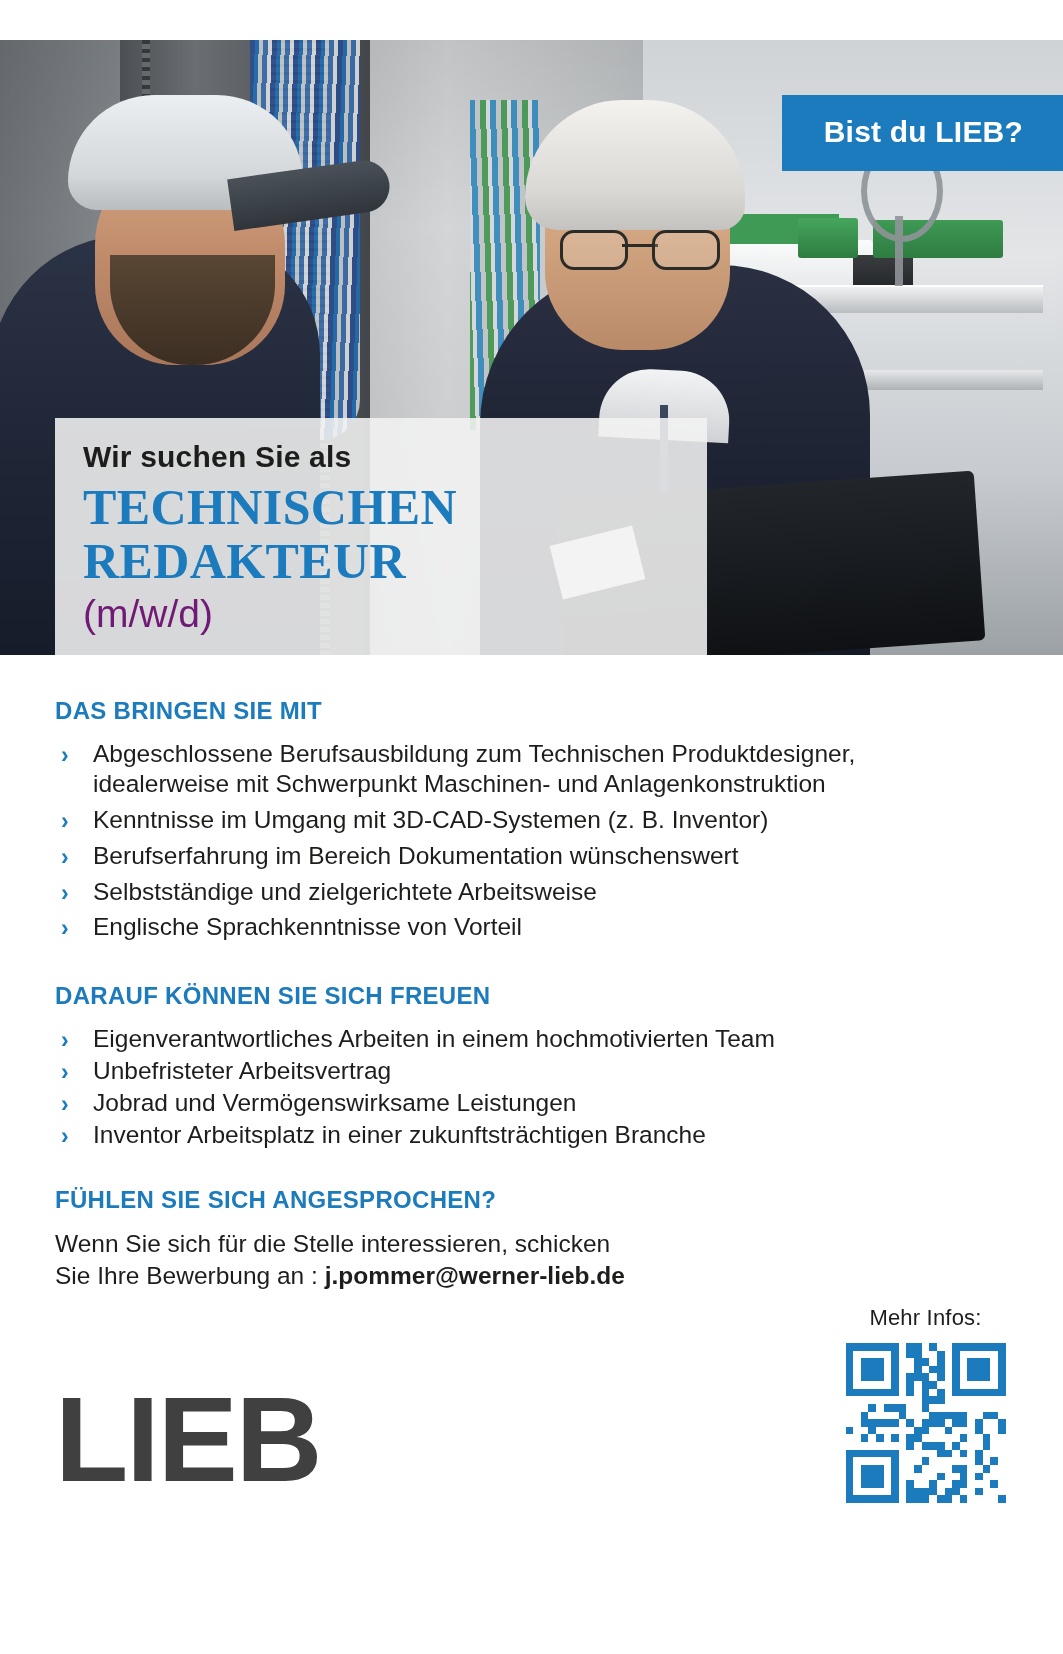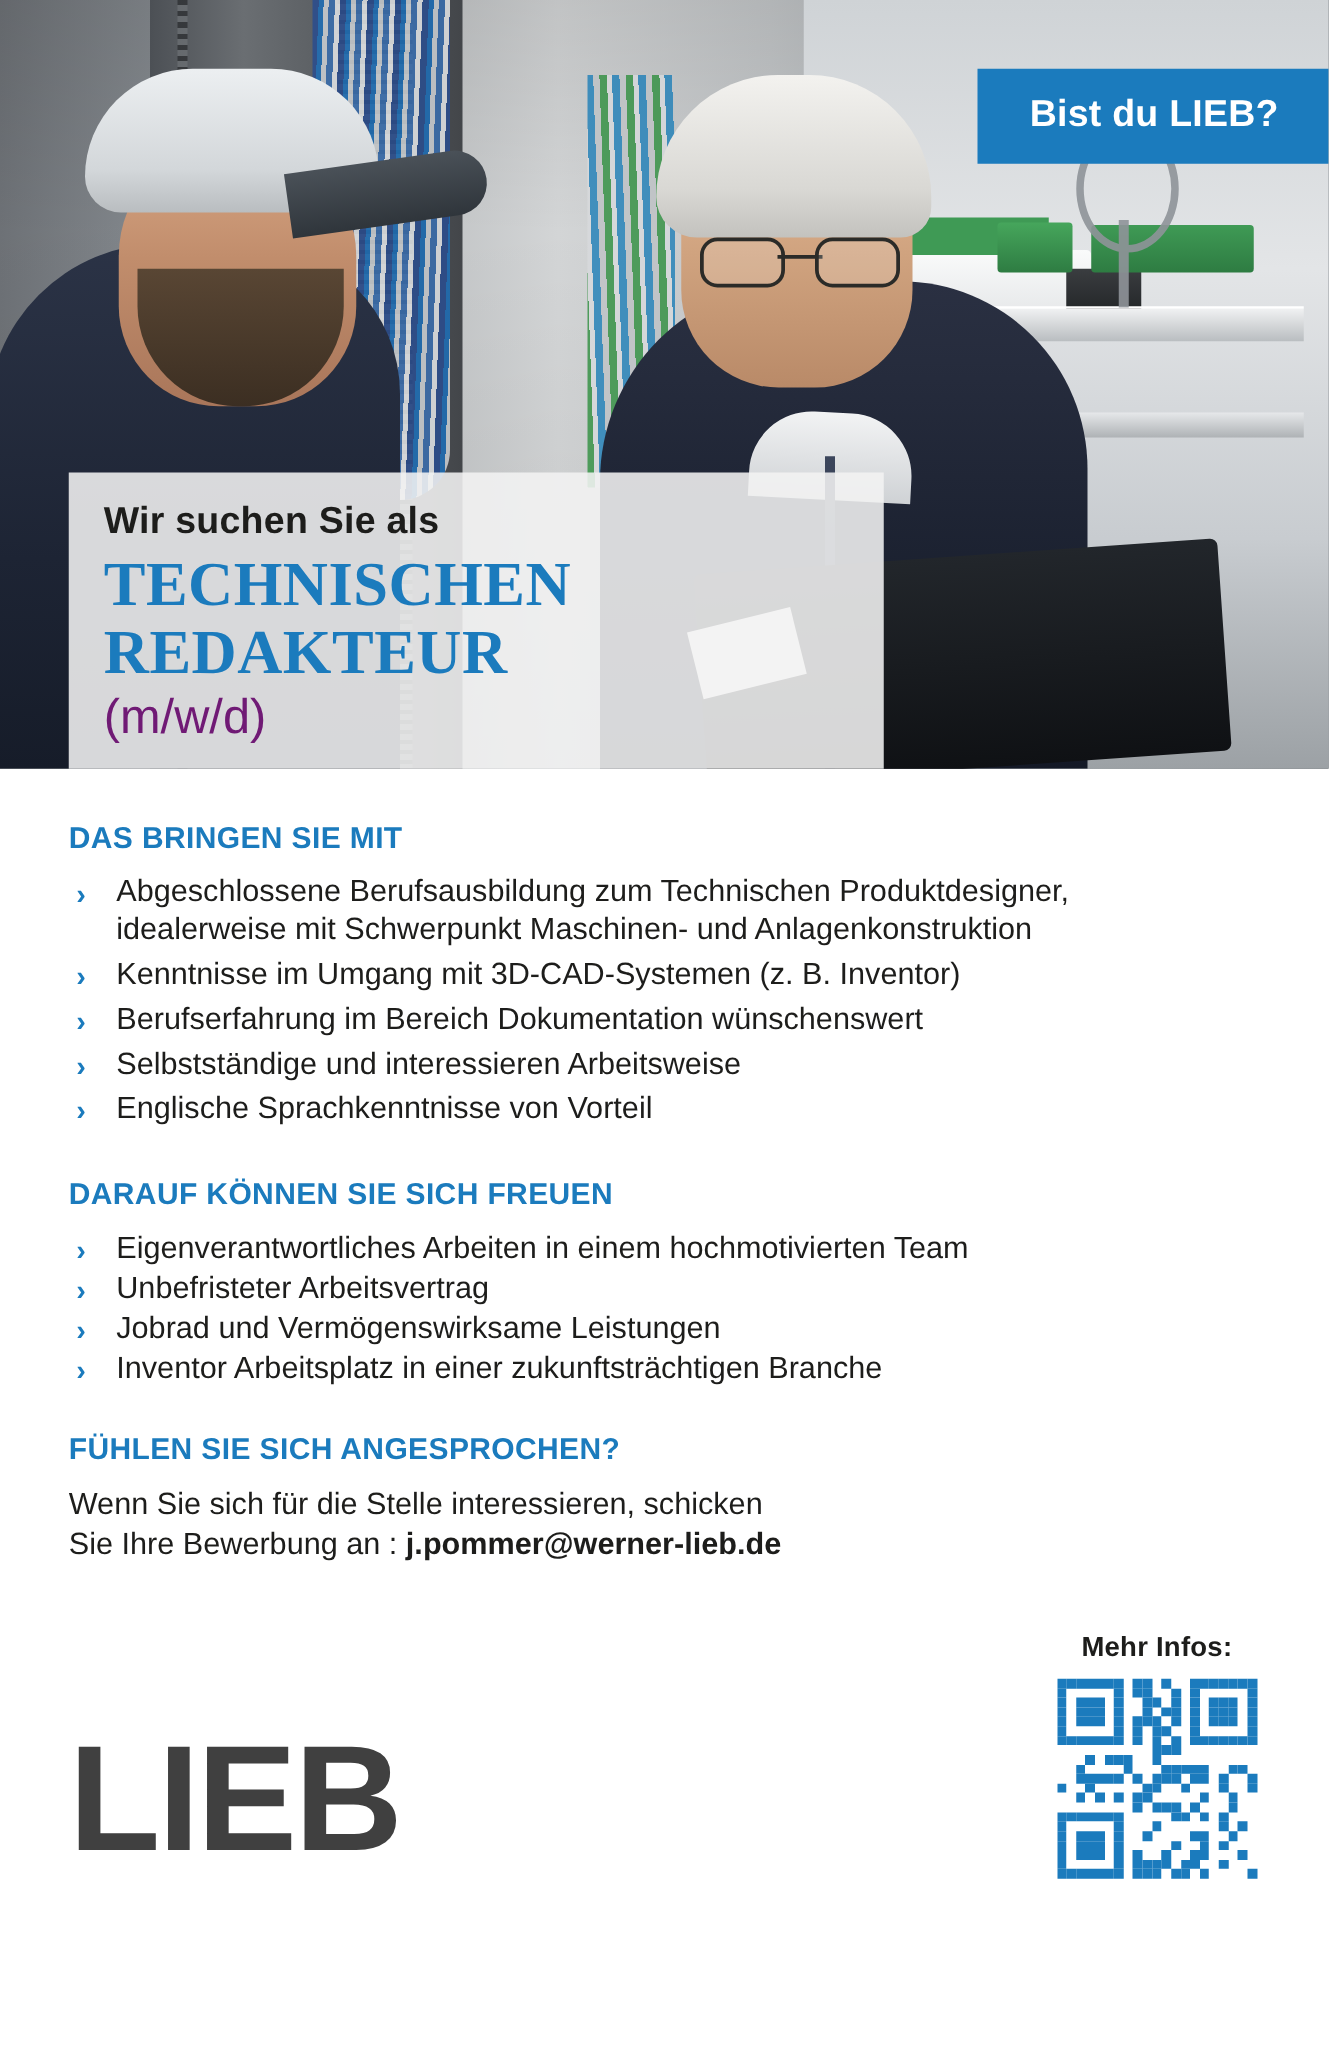--- a/index.html
+++ b/index.html
@@ -16,20 +16,21 @@
     position: relative;
   }
 
   
   .hero {
     position: relative;
     width: 1063px;
     height: 615px;
     overflow: hidden;
     background: #9aa3a8;
+    margin-top: 40px;
   }
   
   .photo {
     position: absolute;
     inset: 0;
     background:
       linear-gradient(180deg, rgba(0,0,0,0.10), rgba(0,0,0,0.02) 30%, rgba(0,0,0,0.08)),
       linear-gradient(90deg, #6f7378 0%, #878c91 12%, #b9bcbe 26%, #d7d9da 42%, #c6c9cb 58%, #aeb3b6 72%, #8d9296 88%, #6e7276 100%);
   }
   
@@ -289,21 +290,21 @@
   
   .qr-wrap {
     position: absolute;
     right: 55px;
     top: 1305px;
     width: 165px;
     text-align: center;
   }
   .qr-label {
     font-size: 22px;
-    font-weight: bold;
+    font-weight: normal;
     color: #1d1d1b;
     margin-bottom: 12px;
     letter-spacing: .2px;
   }
   .qr {
     width: 160px;
     height: 160px;
     margin: 0 auto;
     display: grid;
     grid-template-columns: repeat(21, 1fr);
@@ -372,21 +373,21 @@
   </div>
 </div>
 
 <div class="content">
 
   <h2 class="section">DAS BRINGEN SIE MIT</h2>
   <ul class="bullets">
     <li><span class="chev">›</span><span>Abgeschlossene Berufsausbildung zum Technischen Produktdesigner, idealerweise mit Schwerpunkt Maschinen- und Anlagenkonstruktion</span></li>
     <li><span class="chev">›</span><span>Kenntnisse im Umgang mit 3D-CAD-Systemen (z. B. Inventor)</span></li>
     <li><span class="chev">›</span><span>Berufserfahrung im Bereich Dokumentation wünschenswert</span></li>
-    <li><span class="chev">›</span><span>Selbstständige und interessieren Arbeitsweise</span></li>
+    <li><span class="chev">›</span><span>Selbstständige und zielgerichtete Arbeitsweise</span></li>
     <li><span class="chev">›</span><span>Englische Sprachkenntnisse von Vorteil</span></li>
   </ul>
 
   <div class="gap-a"></div>
 
   <h2 class="section">DARAUF KÖNNEN SIE SICH FREUEN</h2>
   <ul class="bullets tight">
     <li><span class="chev">›</span><span>Eigenverantwortliches Arbeiten in einem hochmotivierten Team</span></li>
     <li><span class="chev">›</span><span>Unbefristeter Arbeitsvertrag</span></li>
     <li><span class="chev">›</span><span>Jobrad und Vermögenswirksame Leistungen</span></li>

